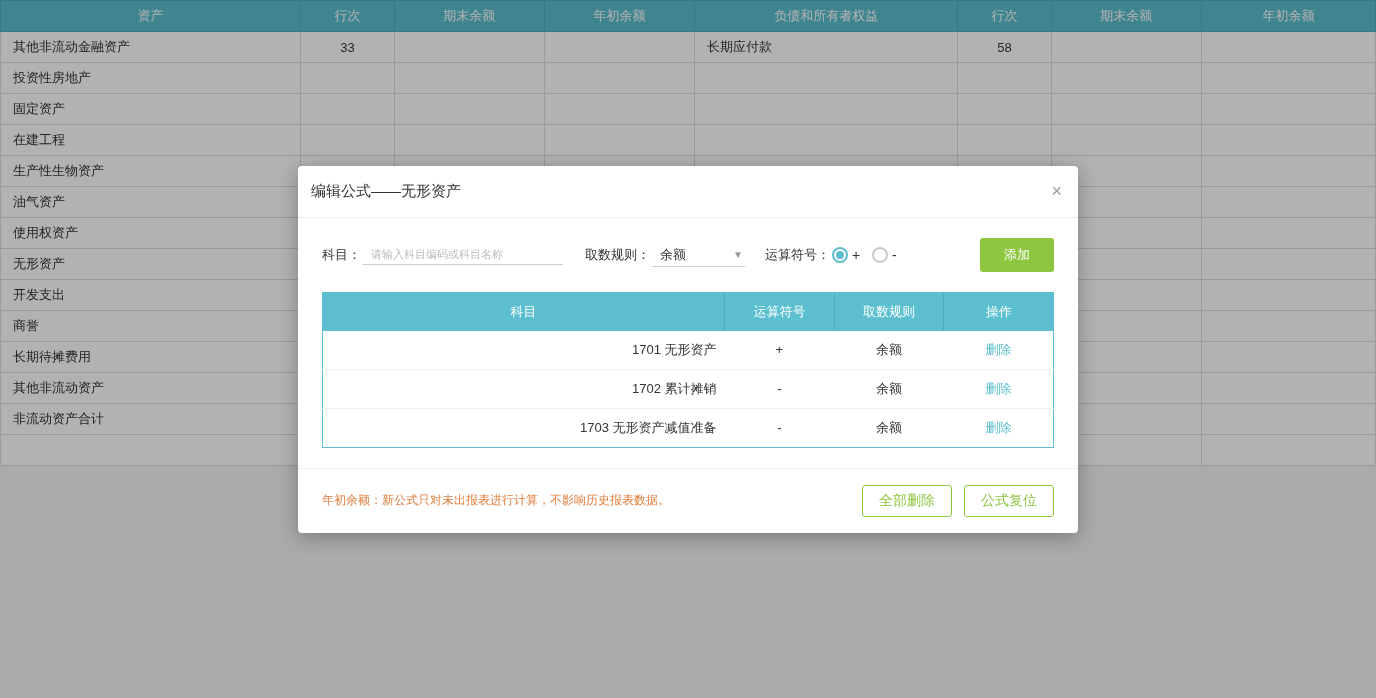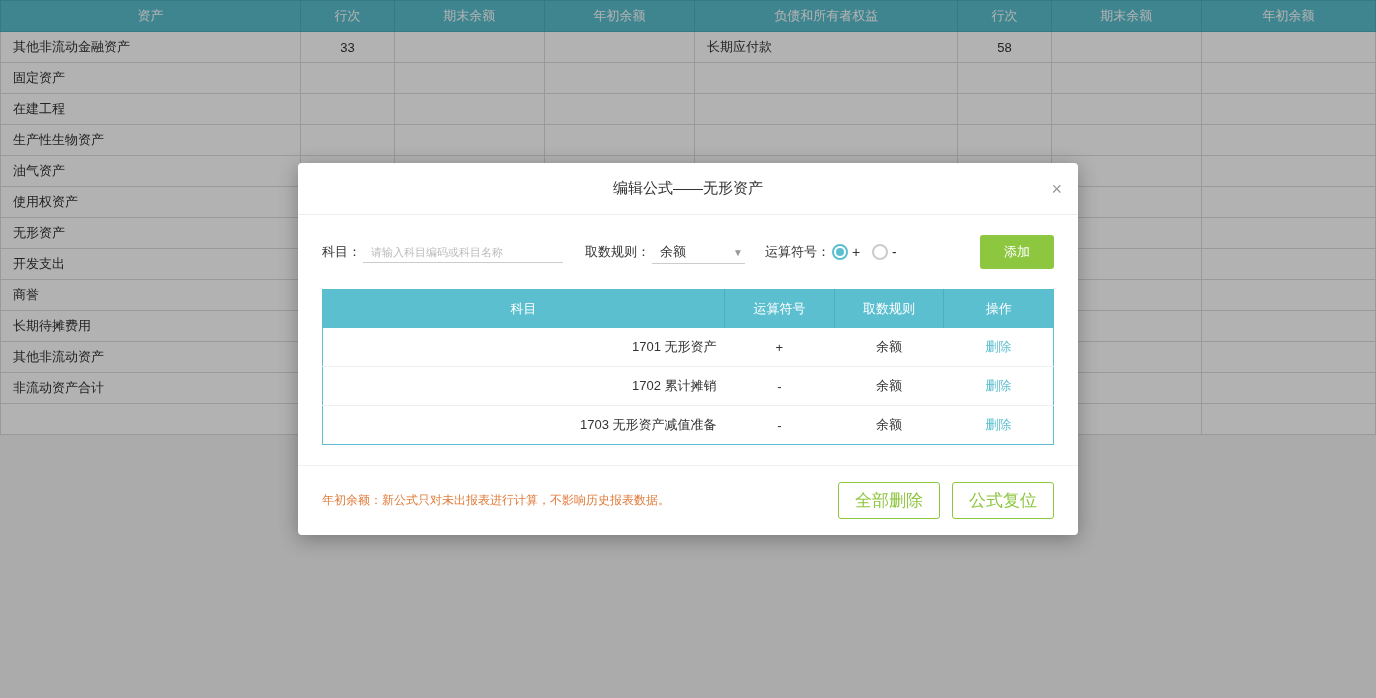--- a/index.html
+++ b/index.html
@@ -63,21 +63,21 @@
       background: #fff;
       width: 780px;
       border-radius: 4px;
       box-shadow: 0 4px 20px rgba(0,0,0,0.3);
       overflow: hidden;
     }
 
     .modal-header {
       display: flex;
       align-items: center;
-      justify-content: center;
+      justify-content: flex-start;
       padding: 16px 13px;
       border-bottom: 1px solid #eee;
       position: relative;
     }
 
     .modal-title {
       font-size: 15px;
       color: #333;
       font-weight: normal;
     }
@@ -260,21 +260,21 @@
       gap: 12px;
     }
 
     .btn-outline {
       background: #fff;
       border: 1px solid #8dc63f;
       color: #8dc63f;
       padding: 6px 16px;
       border-radius: 3px;
       cursor: pointer;
-      font-size: 17px;
+      font-size: 14px;
       font-family: inherit;
     }
   </style>
 </head>
 <body>
 
 <div class="bg-table-wrapper">
   <table class="bg-table">
     <thead>
       <tr>
@@ -293,20 +293,30 @@
     <td class="left-align">其他非流动金融资产</td>
     <td>33</td>
     <td></td>
     <td></td>
     <td class="left-align">长期应付款</td>
     <td>58</td>
     <td></td>
     <td></td>
   </tr>
         <tr>
+    <td class="left-align">投资性房地产</td>
+    <td></td>
+    <td></td>
+    <td></td>
+    <td class="left-align"></td>
+    <td></td>
+    <td></td>
+    <td></td>
+  </tr>
+        <tr>
     <td class="left-align">固定资产</td>
     <td></td>
     <td></td>
     <td></td>
     <td class="left-align"></td>
     <td></td>
     <td></td>
     <td></td>
   </tr>
         <tr>

